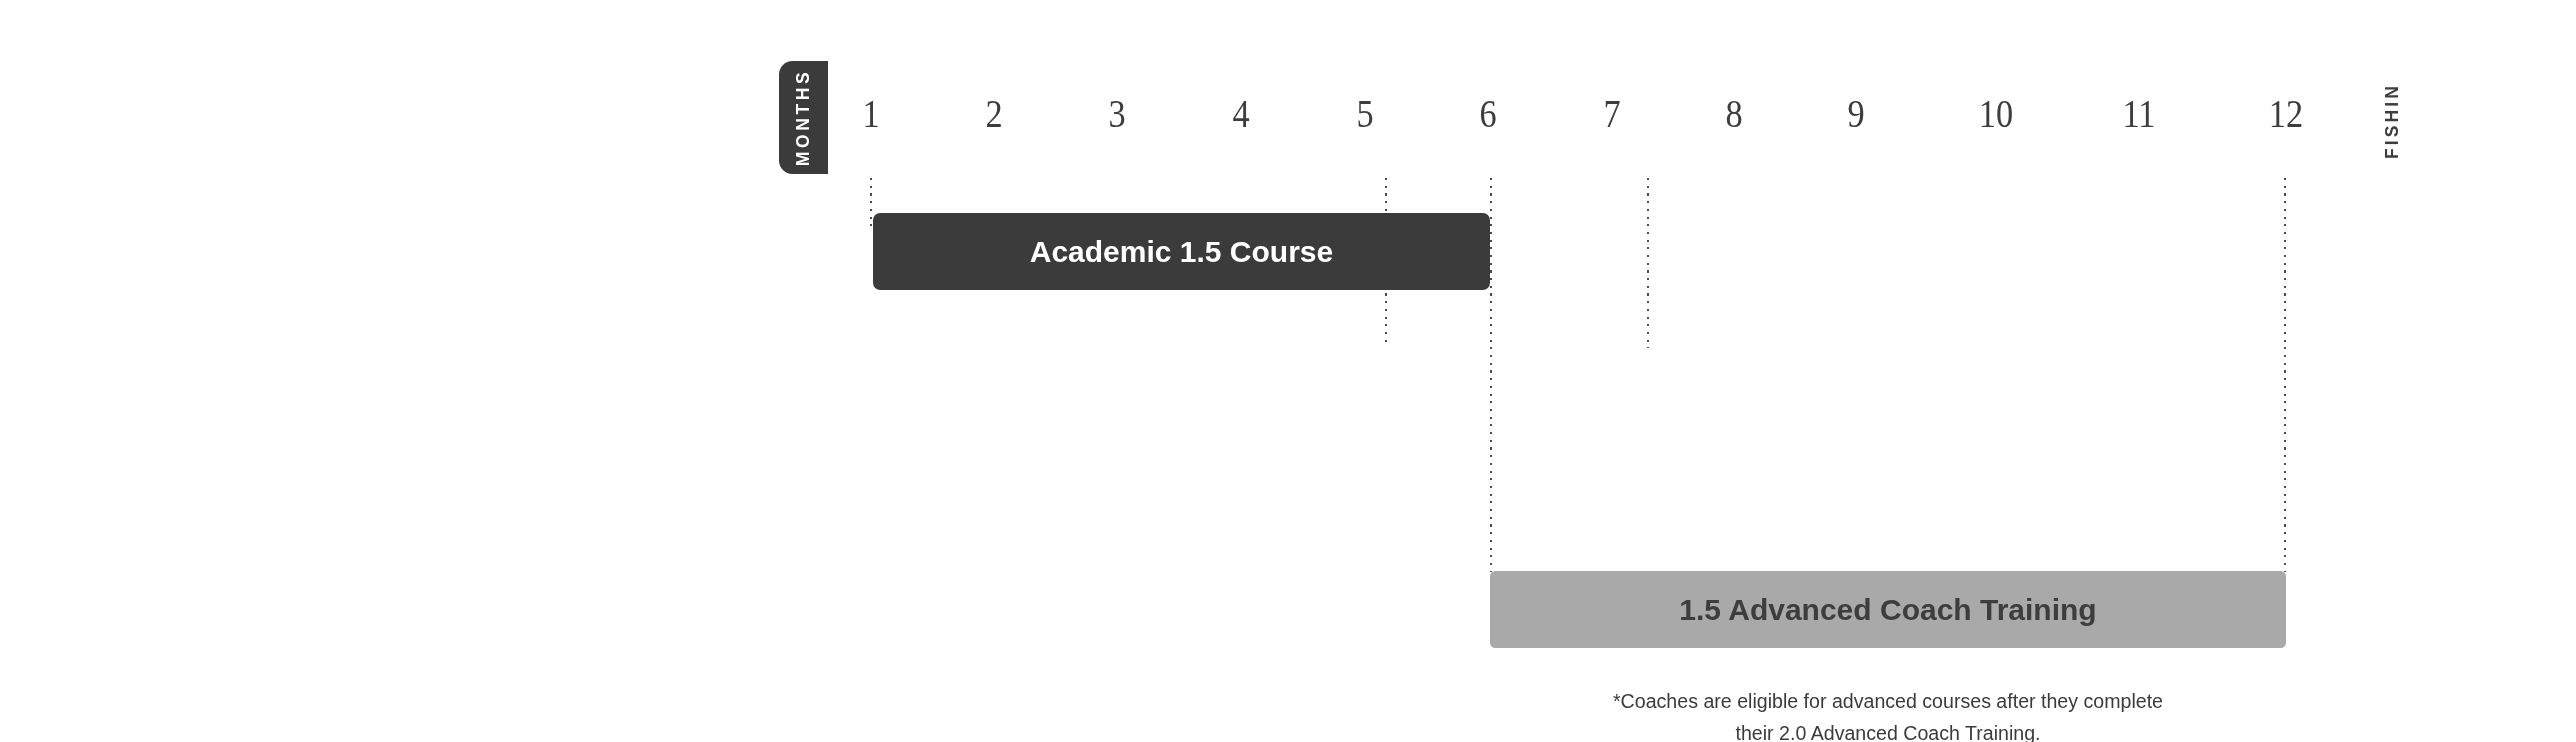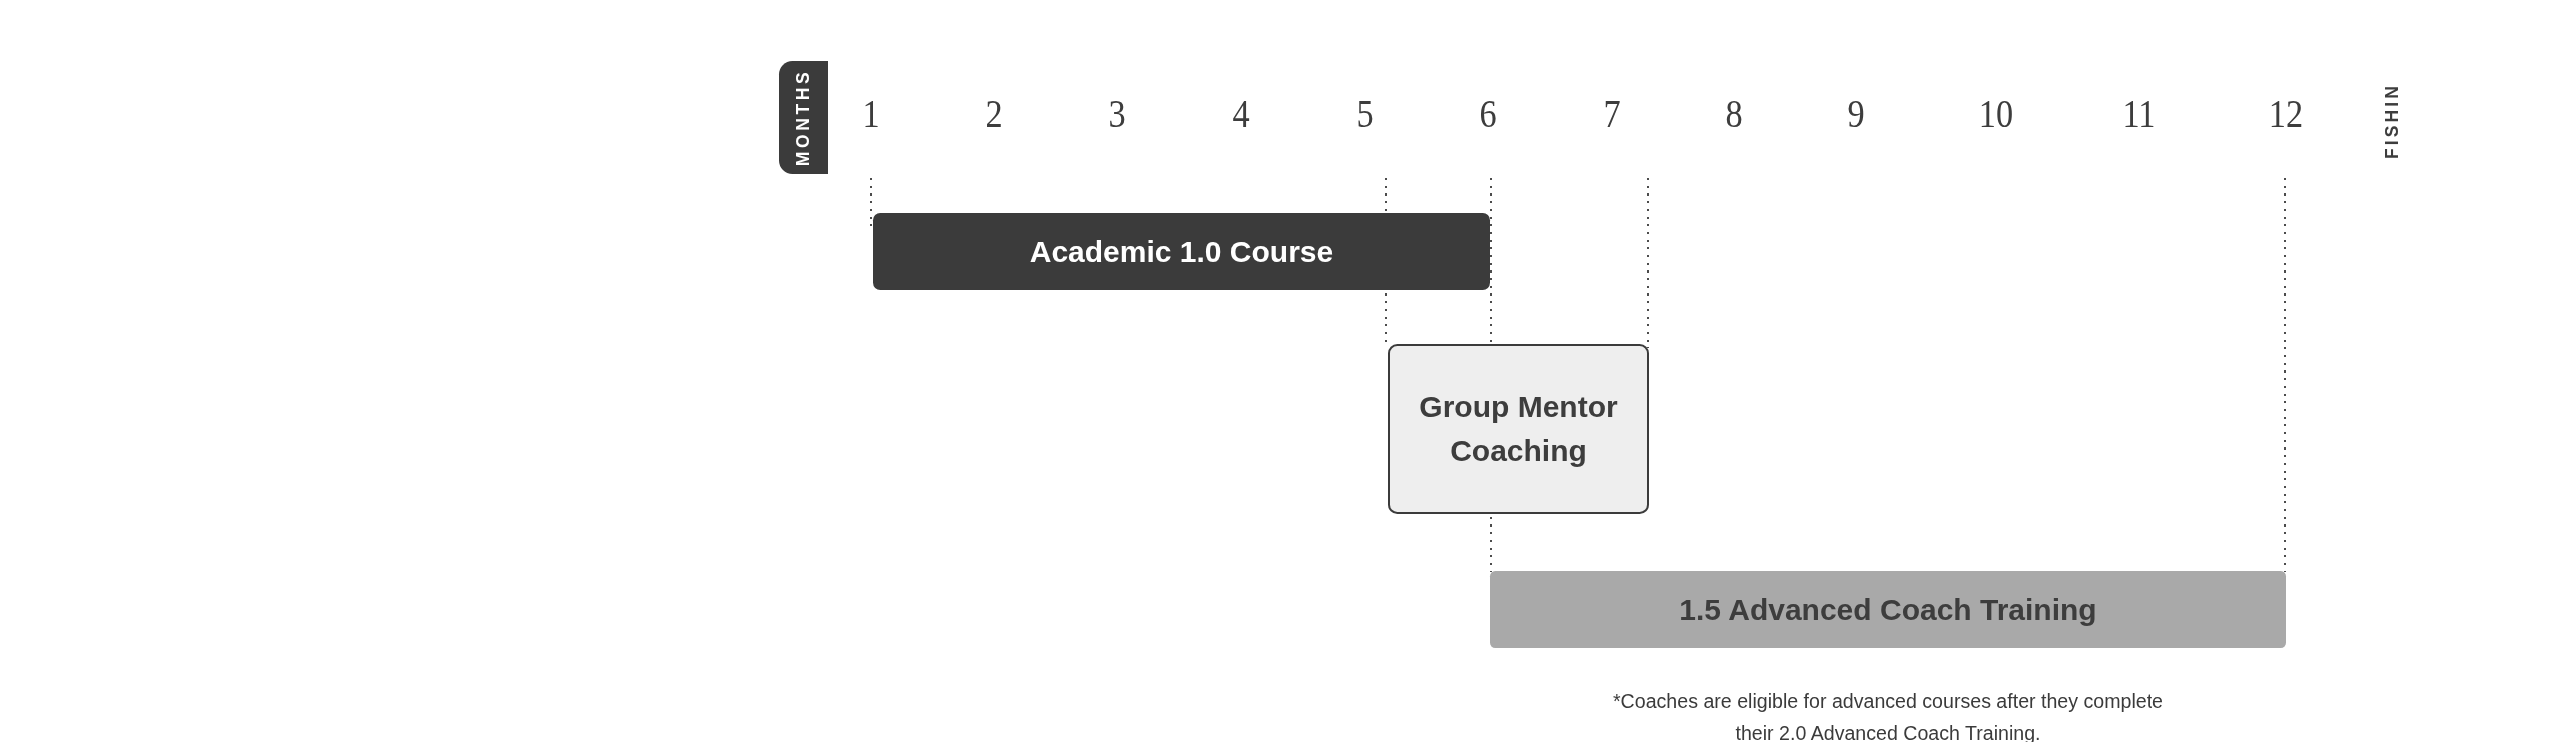--- a/index.html
+++ b/index.html
@@ -91,27 +91,23 @@
   <span class="month-num" style="left:1612px;">7</span>
   <span class="month-num" style="left:1734px;">8</span>
   <span class="month-num" style="left:1856px;">9</span>
   <span class="month-num" style="left:1996px;">10</span>
   <span class="month-num" style="left:2139px;">11</span>
   <span class="month-num" style="left:2286px;">12</span>
 
   <div class="watermark">FISHIN</div>
 
   <div class="bar bar-academic">
-    <span class="bar-label">Academic 1.0 Course</span>
+    <span class="bar-label">Academic 1.5 Course</span>
   </div>
 
-  <div class="bar box-group">
-    <span class="bar-label">Group Mentor
-Coaching</span>
-  </div>
 
   <div class="bar bar-advanced">
     <span class="bar-label">1.5 Advanced Coach Training</span>
   </div>
 
   <div class="footnote">*Coaches are eligible for advanced courses after they complete
 their 2.0 Advanced Coach Training.</div>
 
 </div>
 

